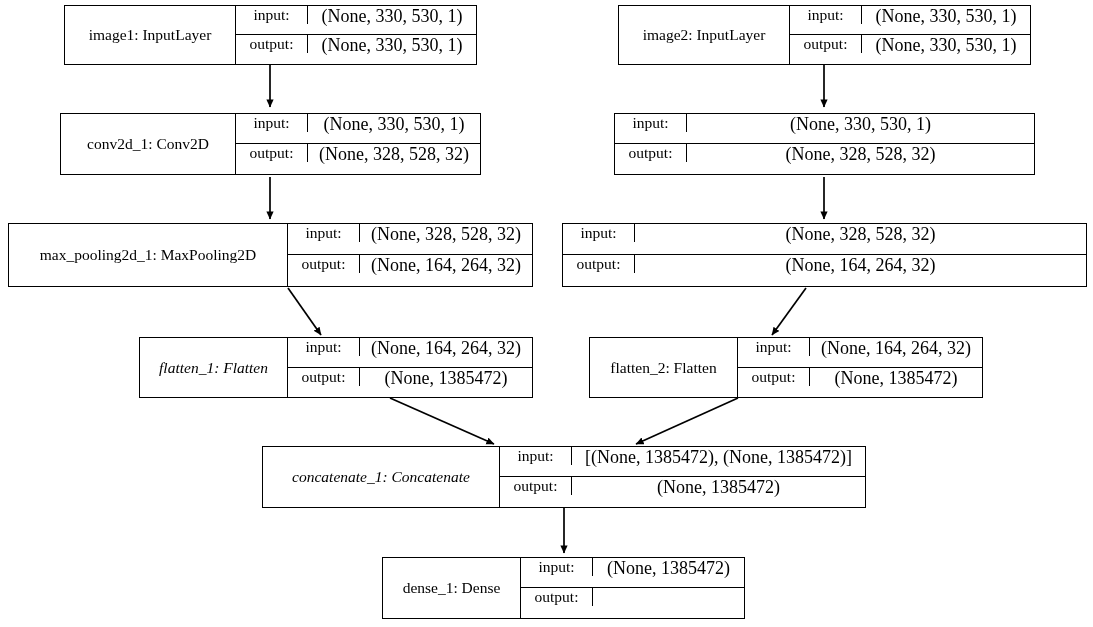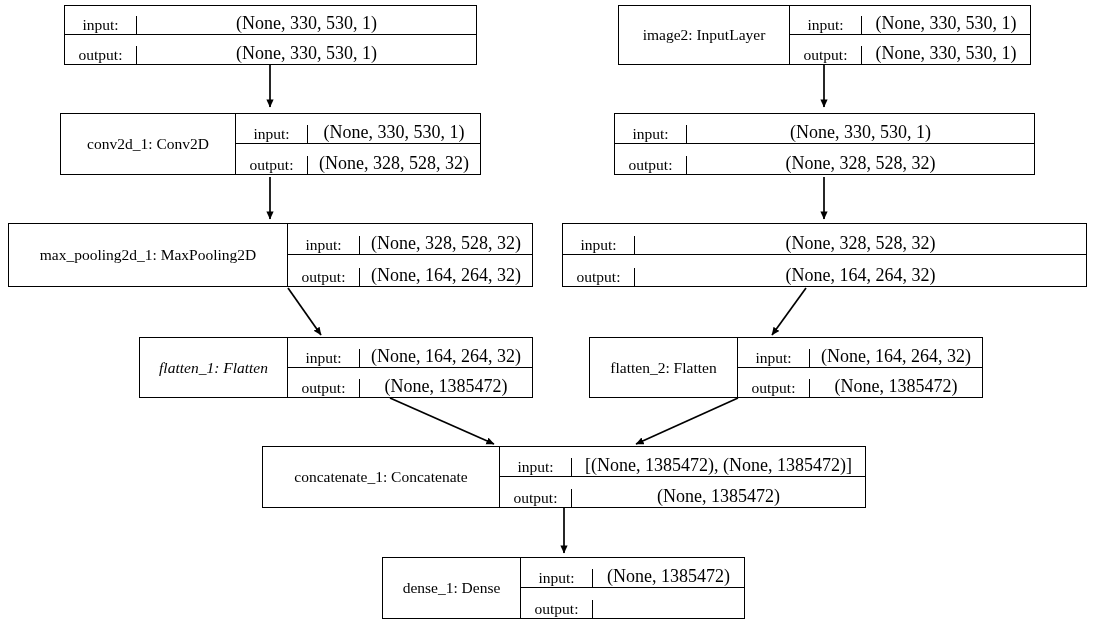--- a/index.html
+++ b/index.html
@@ -48,21 +48,21 @@
     box-sizing: border-box;
     display: flex;
     flex-direction: column;
     flex: 1 1 auto;
   }
   .io-row {
     box-sizing: border-box;
     display: flex;
     flex-direction: row;
     flex: 1 1 50%;
-    align-items: flex-end;
+    align-items: flex-start;
   }
   .io-row.first {
     border-bottom: 1px solid #000000;
   }
   .io-label {
     box-sizing: border-box;
     display: flex;
     align-items: center;
     justify-content: center;
     border-right: 1px solid #000000;
@@ -107,20 +107,21 @@
     <line x1="824" y1="177" x2="824" y2="219" stroke="#000000" stroke-width="1.7" marker-end="url(#arrowhead)"></line>
 
     <line x1="806" y1="288" x2="772" y2="335" stroke="#000000" stroke-width="1.7" marker-end="url(#arrowhead)"></line>
 
     <line x1="738" y1="398" x2="636" y2="444" stroke="#000000" stroke-width="1.7" marker-end="url(#arrowhead)"></line>
 
     <line x1="564" y1="508" x2="564" y2="553" stroke="#000000" stroke-width="1.7" marker-end="url(#arrowhead)"></line>
   </svg>
 
   <div class="node" style="left:64px; top:5px; width:413px; height:60px;">
+    <div class="node-name" style="width:171px;">image1: InputLayer</div>
     <div class="node-io">
       <div class="io-row first">
         <div class="io-label" style="width:72px;">input:</div>
         <div class="io-value">(None, 330, 530, 1)</div>
       </div>
       <div class="io-row">
         <div class="io-label" style="width:72px;">output:</div>
         <div class="io-value">(None, 330, 530, 1)</div>
       </div>
     </div>
@@ -216,21 +217,21 @@
         <div class="io-value">(None, 164, 264, 32)</div>
       </div>
       <div class="io-row">
         <div class="io-label" style="width:72px;">output:</div>
         <div class="io-value">(None, 1385472)</div>
       </div>
     </div>
   </div>
 
   <div class="node" style="left:262px; top:446px; width:604px; height:62px;">
-    <div class="node-name" style="width:237px;">concatenate_1: Concatenate</div>
+    <div class="node-name" style="width:237px;font-style:italic;">concatenate_1: Concatenate</div>
     <div class="node-io">
       <div class="io-row first">
         <div class="io-label" style="width:72px;">input:</div>
         <div class="io-value">[(None, 1385472), (None, 1385472)]</div>
       </div>
       <div class="io-row">
         <div class="io-label" style="width:72px;">output:</div>
         <div class="io-value">(None, 1385472)</div>
       </div>
     </div>

